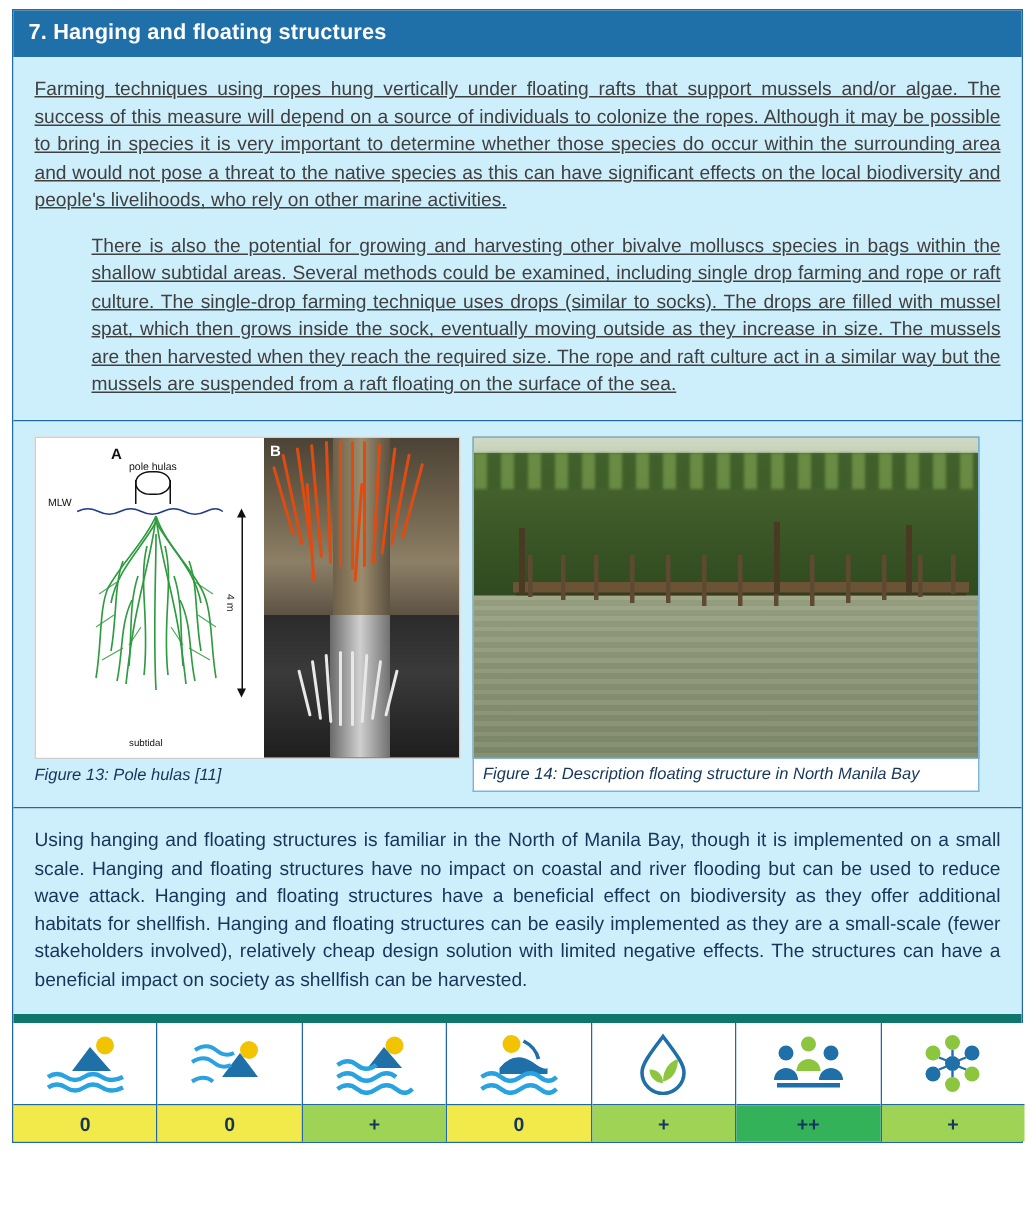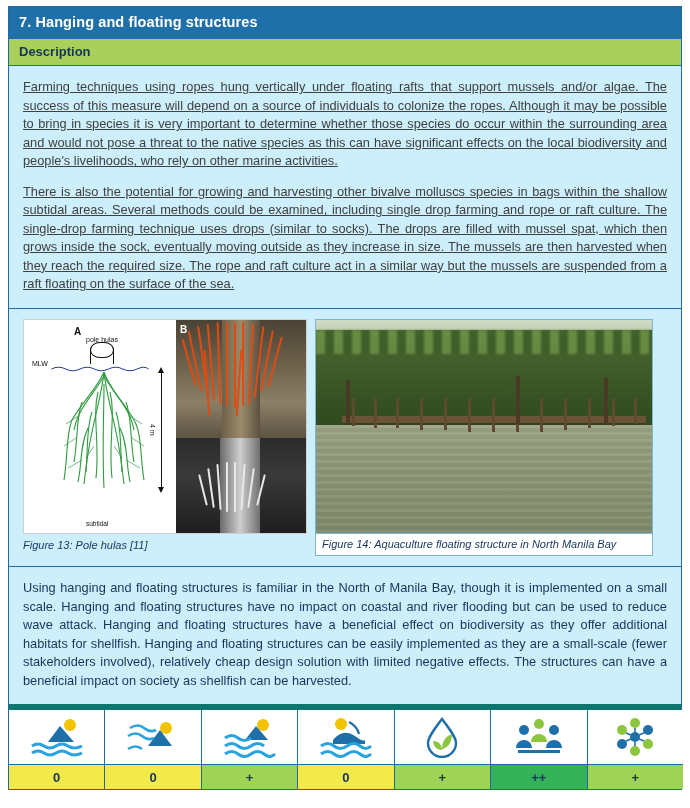--- a/index.html
+++ b/index.html
@@ -55,20 +55,21 @@
   .desc-body p {
     margin: 0 0 12px 0;
     line-height: 1.45;
     font-size: 12.8px;
     color: #404040;
     text-align: justify;
     text-decoration: underline;
   }
   .desc-body p:last-child {
     margin-bottom: 0;
+    margin-left: 38px;
   }
   
   .figures {
     background: #cdeefb;
     display: flex;
     gap: 8px;
     padding: 10px 14px 10px 14px;
     border-bottom: 1px solid #1f6aa5;
     align-items: flex-start;
   }
@@ -333,21 +334,20 @@
   svg { display: block; }
 </style>
 </head>
 <body>
 
 <div class="page">
   <div class="card">
 
     <div class="title-bar">7. Hanging and floating structures</div>
 
-    <div class="section-header">Description</div>
 
     <div class="desc-body">
       <p>Farming techniques using ropes hung vertically under floating rafts that support mussels and/or algae. The success of this measure will depend on a source of individuals to colonize the ropes. Although it may be possible to bring in species it is very important to determine whether those species do occur within the surrounding area and would not pose a threat to the native species as this can have significant effects on the local biodiversity and people's livelihoods, who rely on other marine activities.</p>
       <p>There is also the potential for growing and harvesting other bivalve molluscs species in bags within the shallow subtidal areas. Several methods could be examined, including single drop farming and rope or raft culture. The single-drop farming technique uses drops (similar to socks). The drops are filled with mussel spat, which then grows inside the sock, eventually moving outside as they increase in size. The mussels are then harvested when they reach the required size. The rope and raft culture act in a similar way but the mussels are suspended from a raft floating on the surface of the sea.</p>
     </div>
 
     <div class="figures">
 
       <div class="fig-block fig-left">
         <div class="fig13">
@@ -449,21 +449,21 @@
           <div class="post" style="left:200px; height:34px;"></div>
           <div class="post" style="left:224px; height:34px;"></div>
           <div class="post" style="left:248px; height:32px;"></div>
           <div class="post" style="left:272px; height:30px;"></div>
           <div class="post" style="left:296px; height:28px;"></div>
           <div class="post" style="left:318px; height:26px;"></div>
           <div class="post" style="left:30px; top:60px; width:4px; height:44px; background:#4a3a24;"></div>
           <div class="post" style="left:200px; top:56px; width:4px; height:48px; background:#4a3a24;"></div>
           <div class="post" style="left:288px; top:58px; width:4px; height:46px; background:#4a3a24;"></div>
         </div>
-        <div class="fig-caption">Figure 14: Aquaculture floating structure in North Manila Bay</div>
+        <div class="fig-caption">Figure 14: Description floating structure in North Manila Bay</div>
       </div>
 
     </div>
 
 
     <div class="impl-body">
       <p>Using hanging and floating structures is familiar in the North of Manila Bay, though it is implemented on a small scale. Hanging and floating structures have no impact on coastal and river flooding but can be used to reduce wave attack. Hanging and floating structures have a beneficial effect on biodiversity as they offer additional habitats for shellfish. Hanging and floating structures can be easily implemented as they are a small-scale (fewer stakeholders involved), relatively cheap design solution with limited negative effects. The structures can have a beneficial impact on society as shellfish can be harvested.</p>
     </div>
 
     <div class="score-table">

